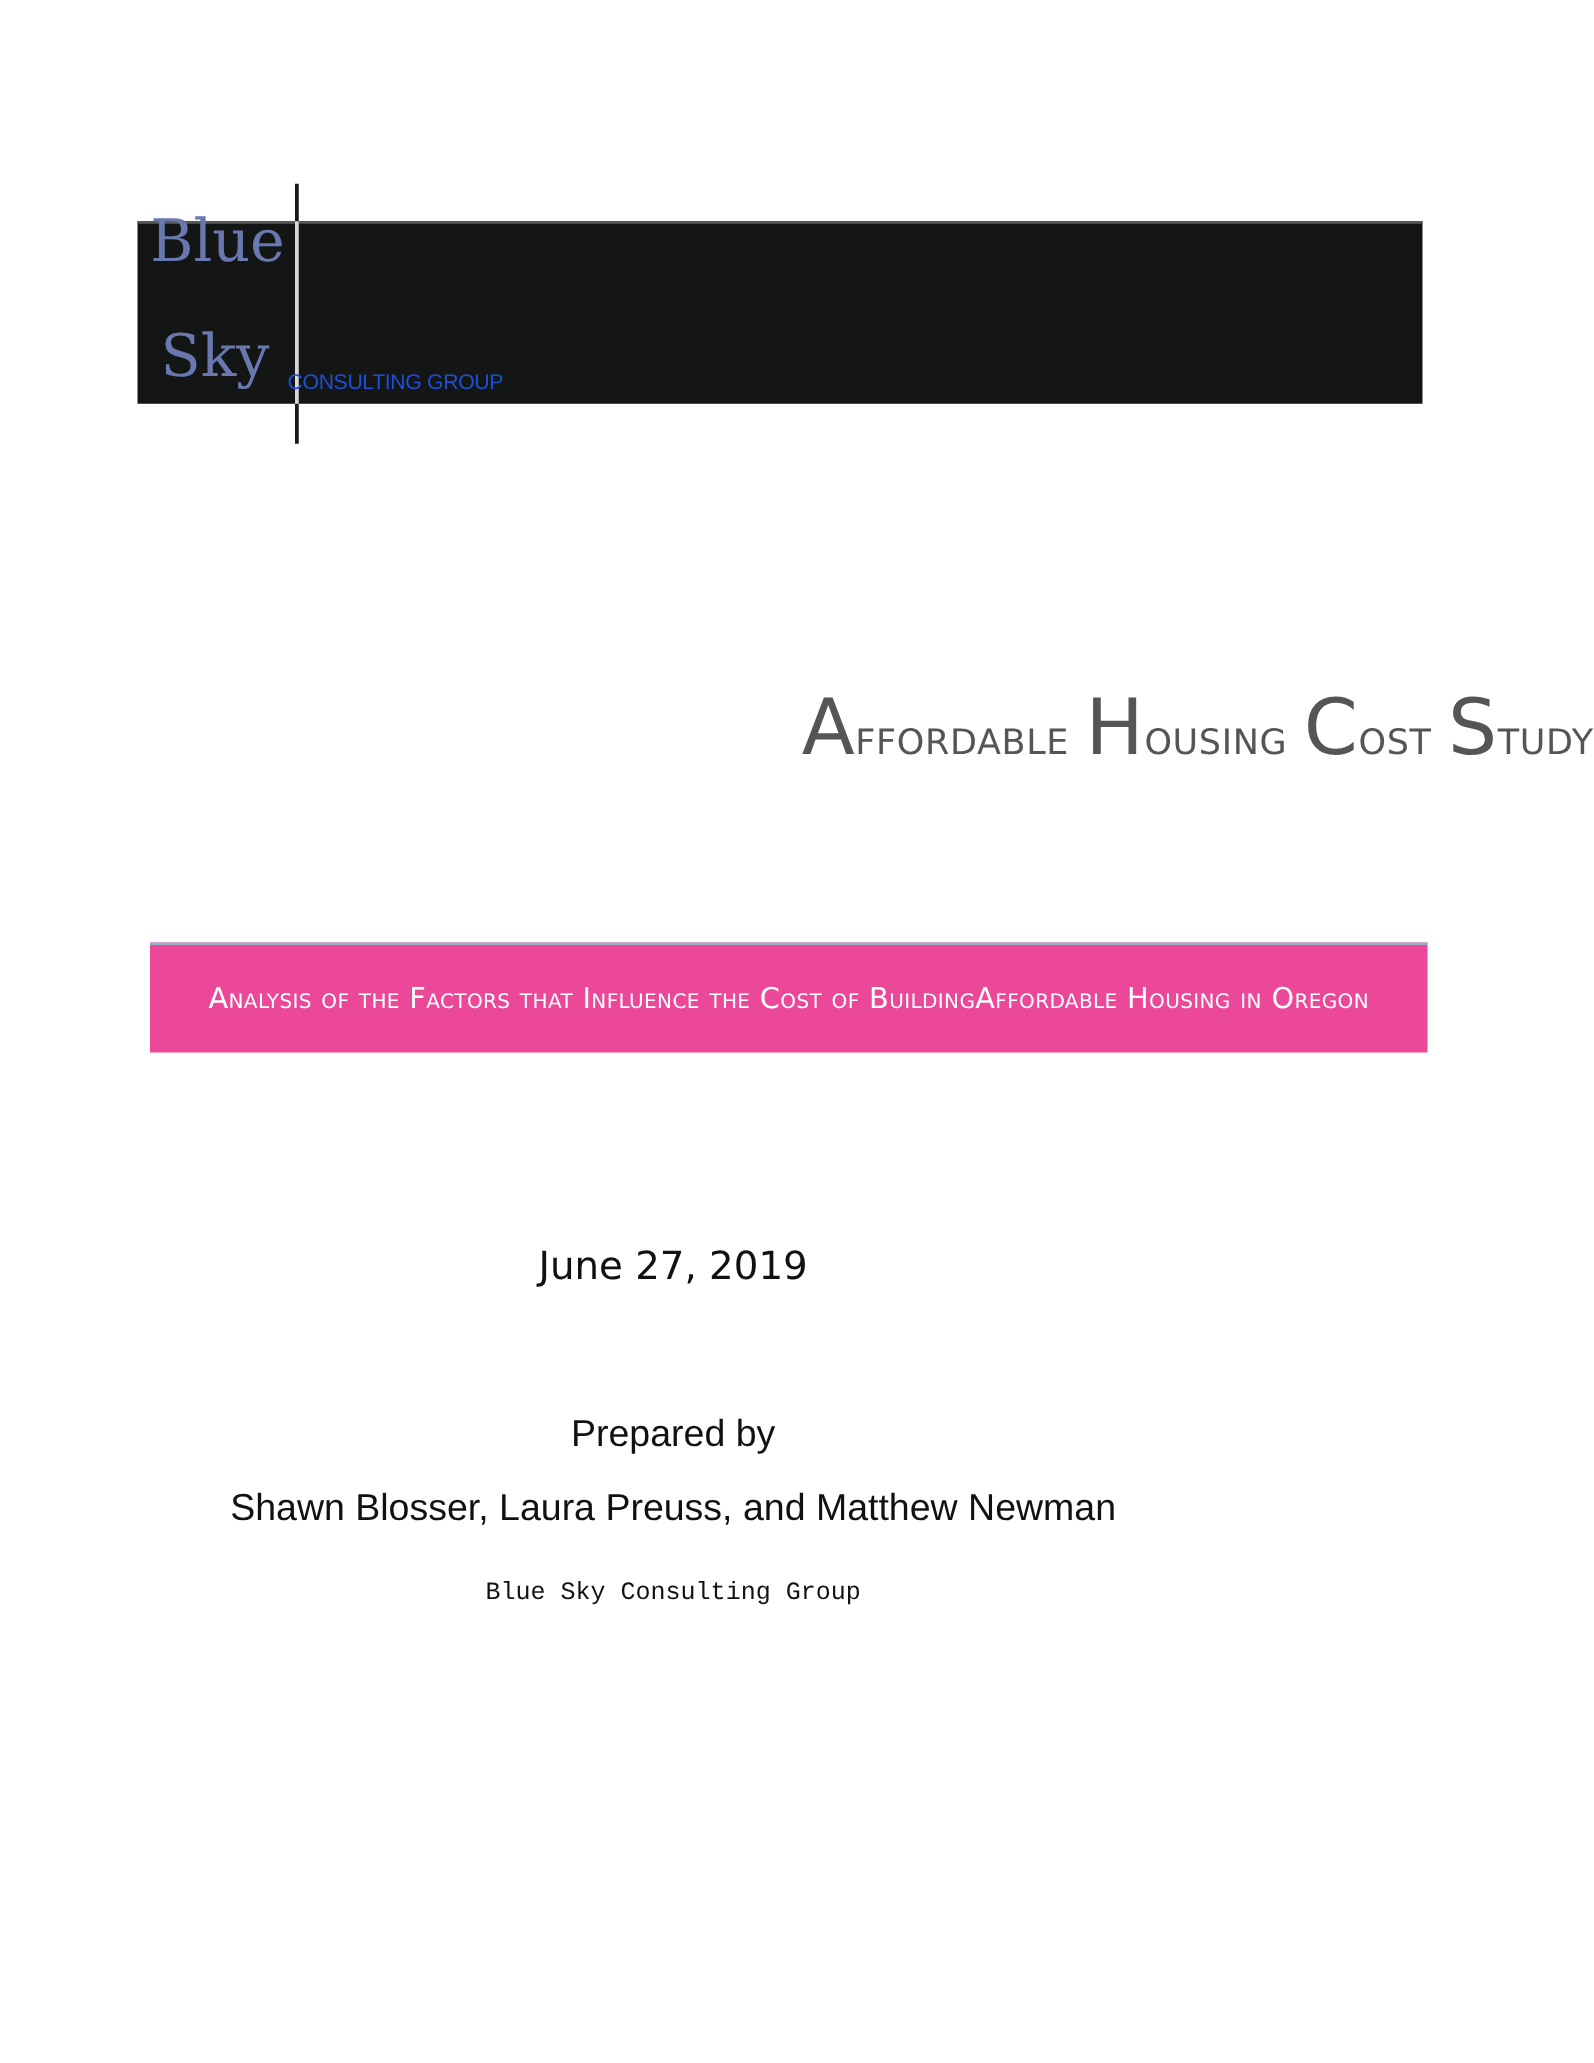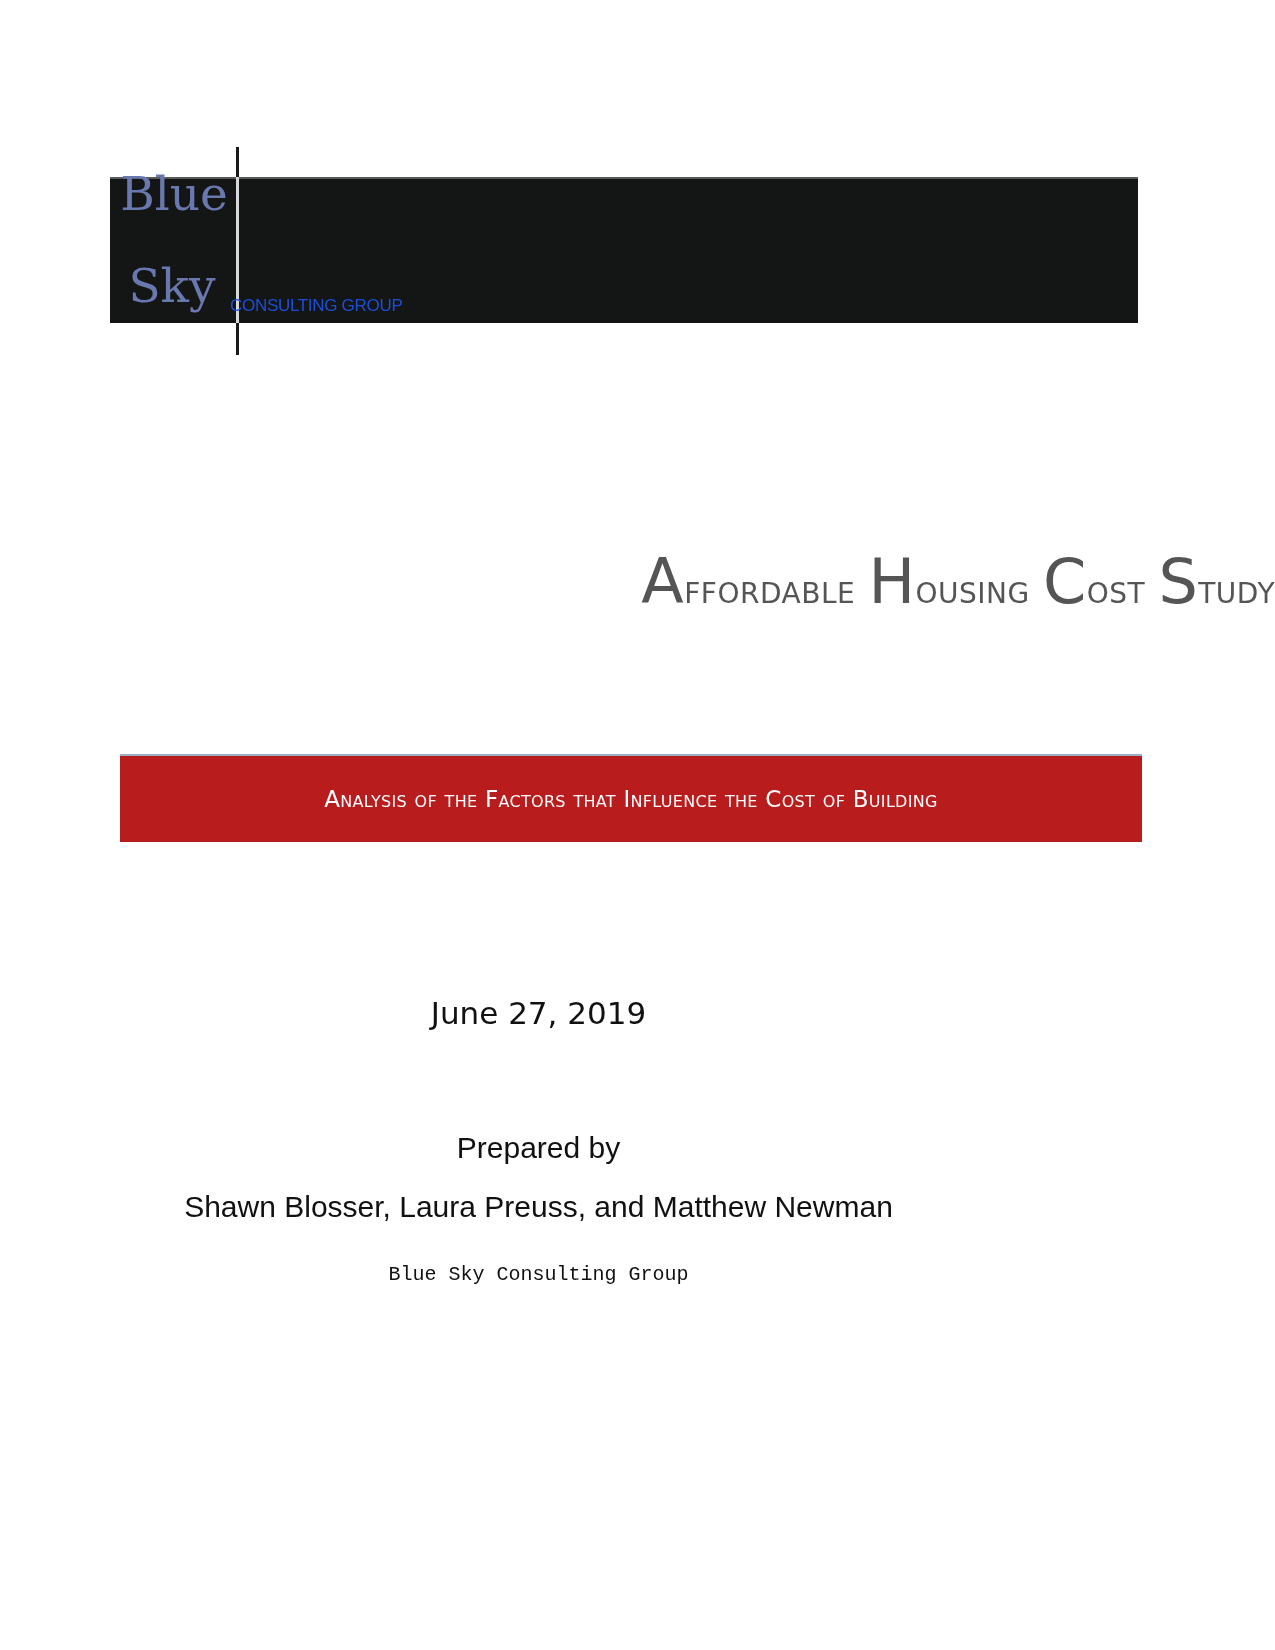--- a/index.html
+++ b/index.html
@@ -54,21 +54,21 @@
       color: #555555;
       font-variant: small-caps;
       letter-spacing: 0.5px;
     }
     .title .big { font-size: 62px; }
 
     .banner {
       position: absolute;
       left: 120px; top: 754px;
       width: 1022px; height: 88px;
-      background: #b91c1c;
+      background: #ec4899;
       border-top: 2px solid #9bb0c8;
       box-sizing: border-box;
       display: flex; 
       align-items: center; justify-content: center;
     }
     .banner-line {
       font-family: "DejaVu Sans", "Liberation Sans", sans-serif;
       color: #ffffff;
       font-size: 23px;
       line-height: 40px;
@@ -99,18 +99,19 @@
   <span class="l2">Sky</span>
 </div>
 <div class="logo-consulting">CONSULTING GROUP</div>
 
 <div class="title">
   <span class="big">A</span><span>ffordable </span><span class="big">H</span><span>ousing </span><span class="big">C</span><span>ost </span><span class="big">S</span><span>tudy</span>
 </div>
 
 <div class="banner">
   <div class="banner-line">Analysis of the Factors that Influence the Cost of Building</div>
+  <div class="banner-line">Affordable Housing in Oregon</div>
 </div>
 
 <div class="center-text date">June 27, 2019</div>
 <div class="center-text prepared">Prepared by</div>
 <div class="center-text authors">Shawn Blosser, Laura Preuss, and Matthew Newman</div>
 <div class="center-text org">Blue Sky Consulting Group</div>
 
 </body></html>

